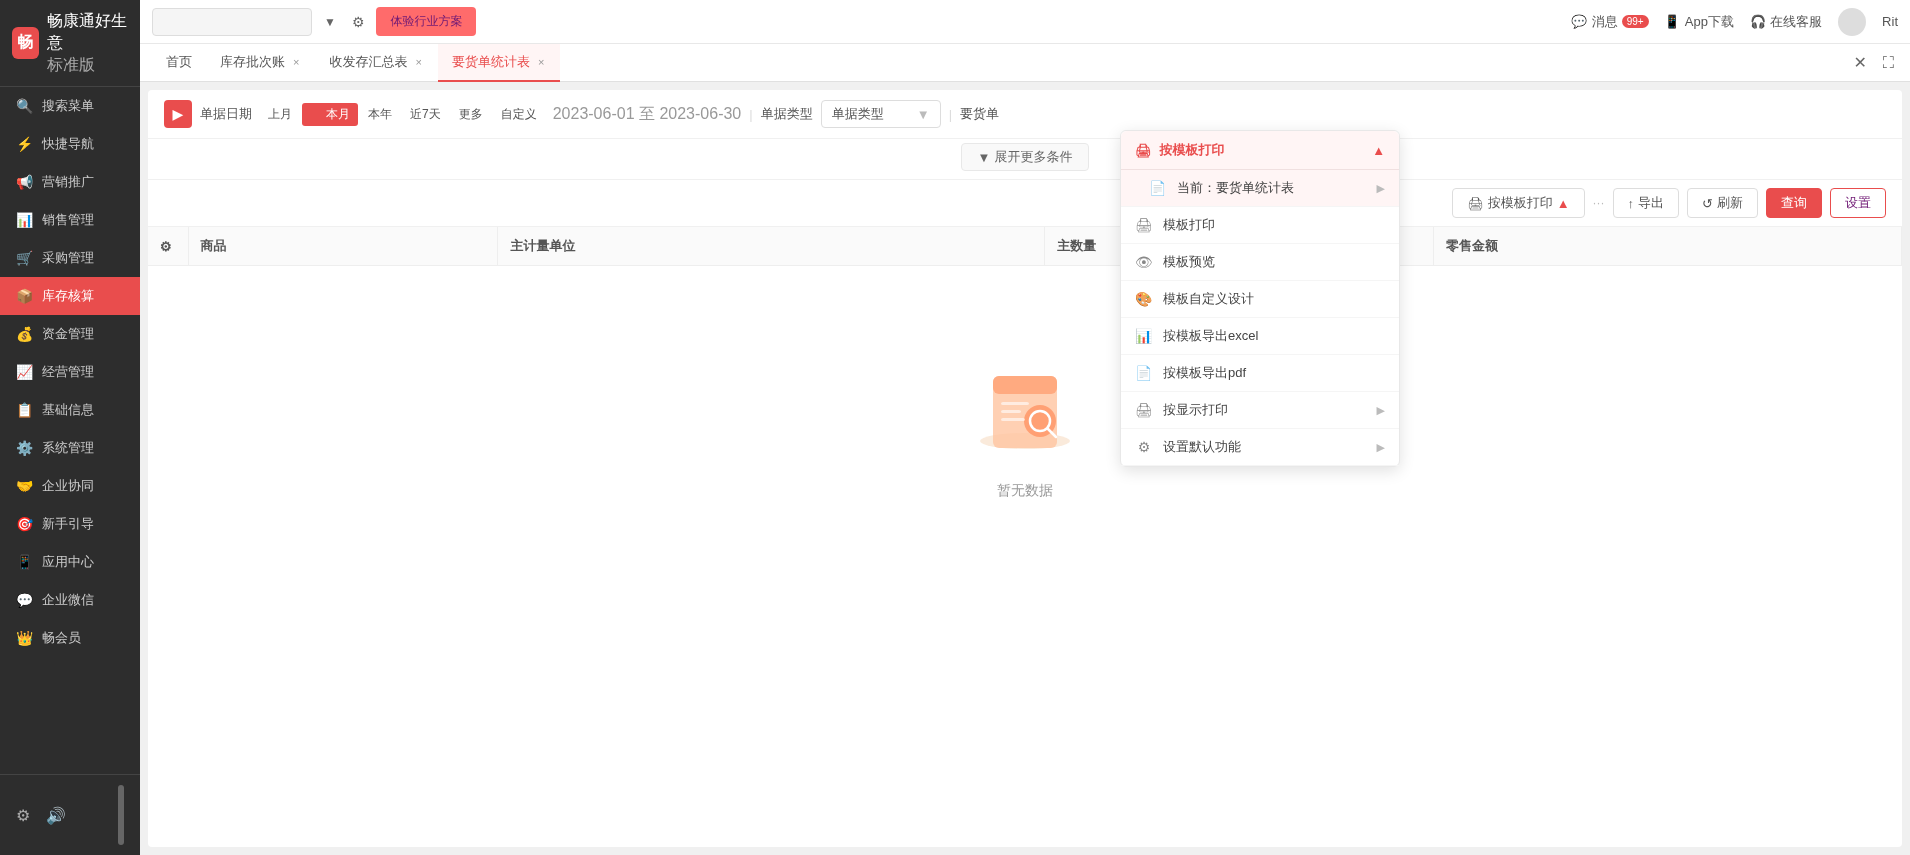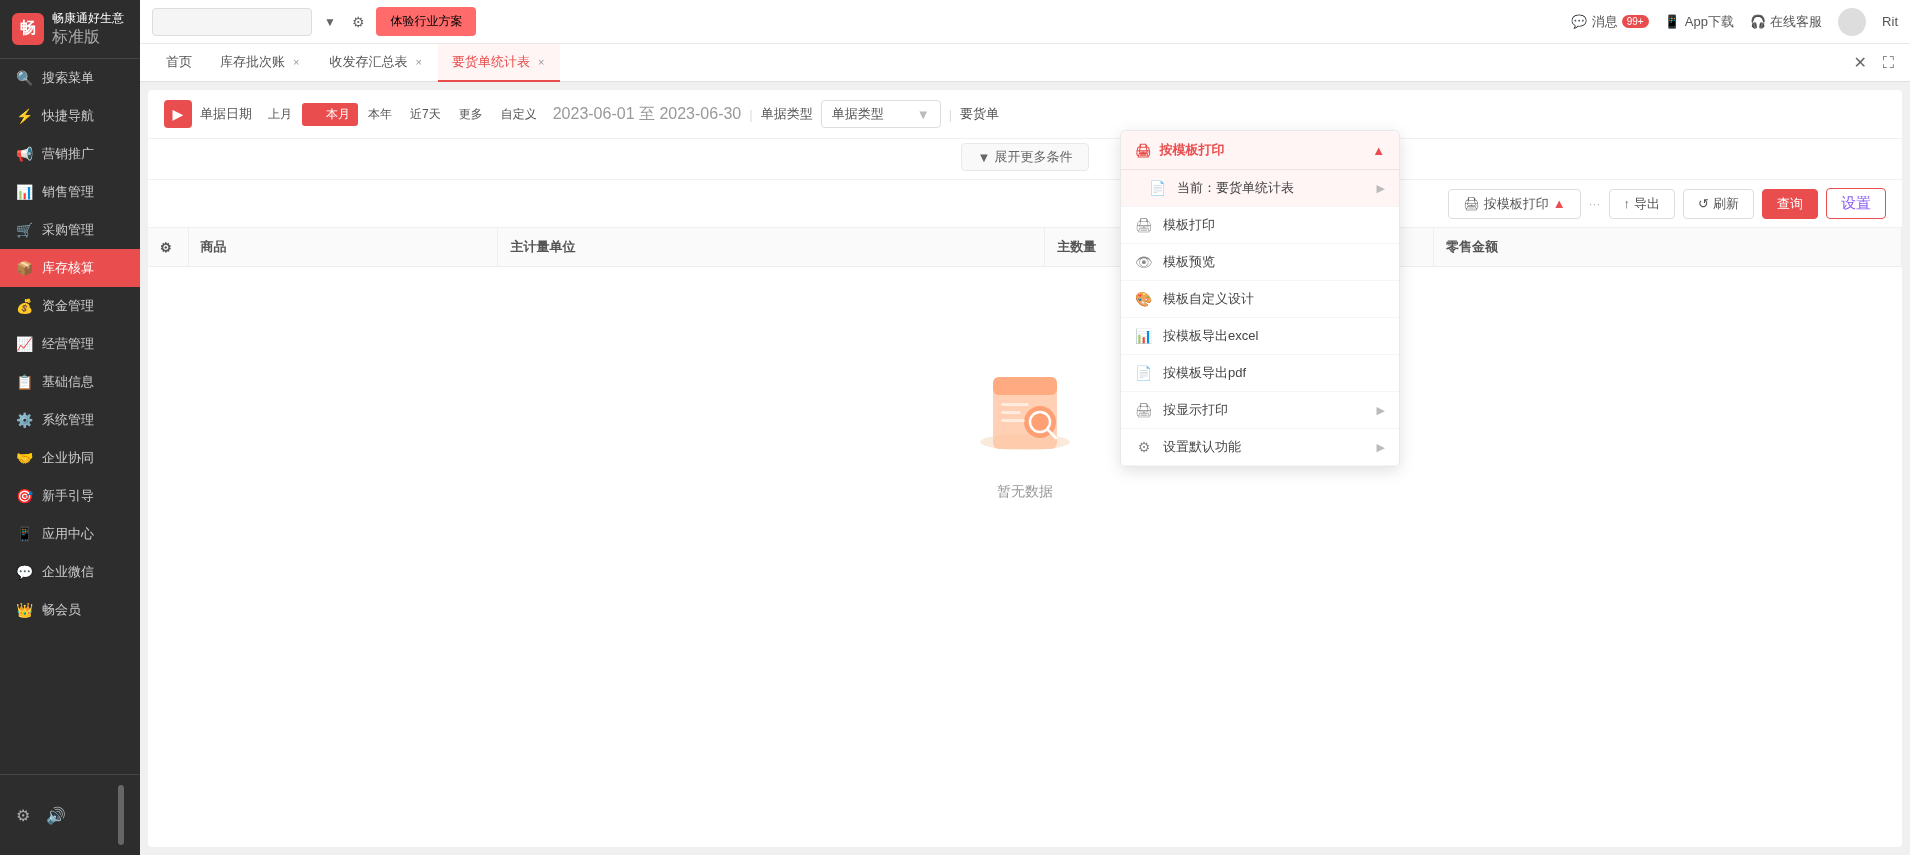--- a/index.html
+++ b/index.html
@@ -22,21 +22,21 @@
       border-bottom: 1px solid #444;
       gap: 8px;
     }
     .logo-icon {
       width: 32px; height: 32px;
       background: #e94d4d;
       border-radius: 6px;
       display: flex; align-items: center; justify-content: center;
       color: white; font-size: 16px; font-weight: bold;
     }
-    .logo-text { font-size: 12px; color: #fff; line-height: 1.4; }
+    .logo-text { font-size: 16px; color: #fff; line-height: 1.4; }
     .logo-sub { font-size: 16px; color: #aaa; }
     .sidebar-search {
       padding: 8px 10px;
       display: flex; align-items: center; gap: 6px;
       color: #aaa; font-size: 13px; cursor: pointer;
     }
     .sidebar-nav { flex: 1; overflow-y: auto; }
     .nav-item {
       display: flex; align-items: center; gap: 8px;
       padding: 10px 16px;
@@ -73,21 +73,21 @@
       flex-shrink: 0;
     }
     .topbar-nav-input {
       width: 160px; height: 28px;
       background: #f5f5f5; border: 1px solid #ddd;
       border-radius: 4px; padding: 0 8px; font-size: 12px; color: #999;
     }
     .topbar-dropdown { color: #666; cursor: pointer; font-size: 12px; padding: 4px; }
     .topbar-settings { color: #666; cursor: pointer; font-size: 14px; padding: 4px; }
     .topbar-btn-demo {
-      background: #ff6b6b; color: #000000; border: none;
+      background: #ff6b6b; color: #701a75; border: none;
       border-radius: 4px; padding: 6px 14px; font-size: 12px; cursor: pointer;
     }
     .topbar-right {
       margin-left: auto;
       display: flex; align-items: center; gap: 16px; color: #555;
     }
     .topbar-right-item {
       display: flex; align-items: center; gap: 4px; font-size: 13px; cursor: pointer;
     }
     .badge {
@@ -206,23 +206,23 @@
       padding: 5px 14px; font-size: 13px; cursor: pointer;
       border: 1px solid #ddd; border-radius: 4px;
       background: white; color: #555;
     }
     .action-btn-primary {
       padding: 5px 14px; font-size: 13px; cursor: pointer;
       border: 1px solid #e94d4d; border-radius: 4px;
       background: #e94d4d; color: white;
     }
     .action-btn-outline {
-      padding: 5px 14px; font-size: 15px; cursor: pointer;
+      padding: 5px 14px; font-size: 13px; cursor: pointer;
       border: 1px solid #e94d4d; border-radius: 4px;
-      background: white; color: #8b5cf6;
+      background: white; color: #701a75;
     }
     .action-right { margin-left: auto; display: flex; gap: 8px; align-items: center; }
 
     
     .table-container {
       flex: 1; overflow: auto;
     }
     table {
       width: 100%; border-collapse: collapse;
     }

